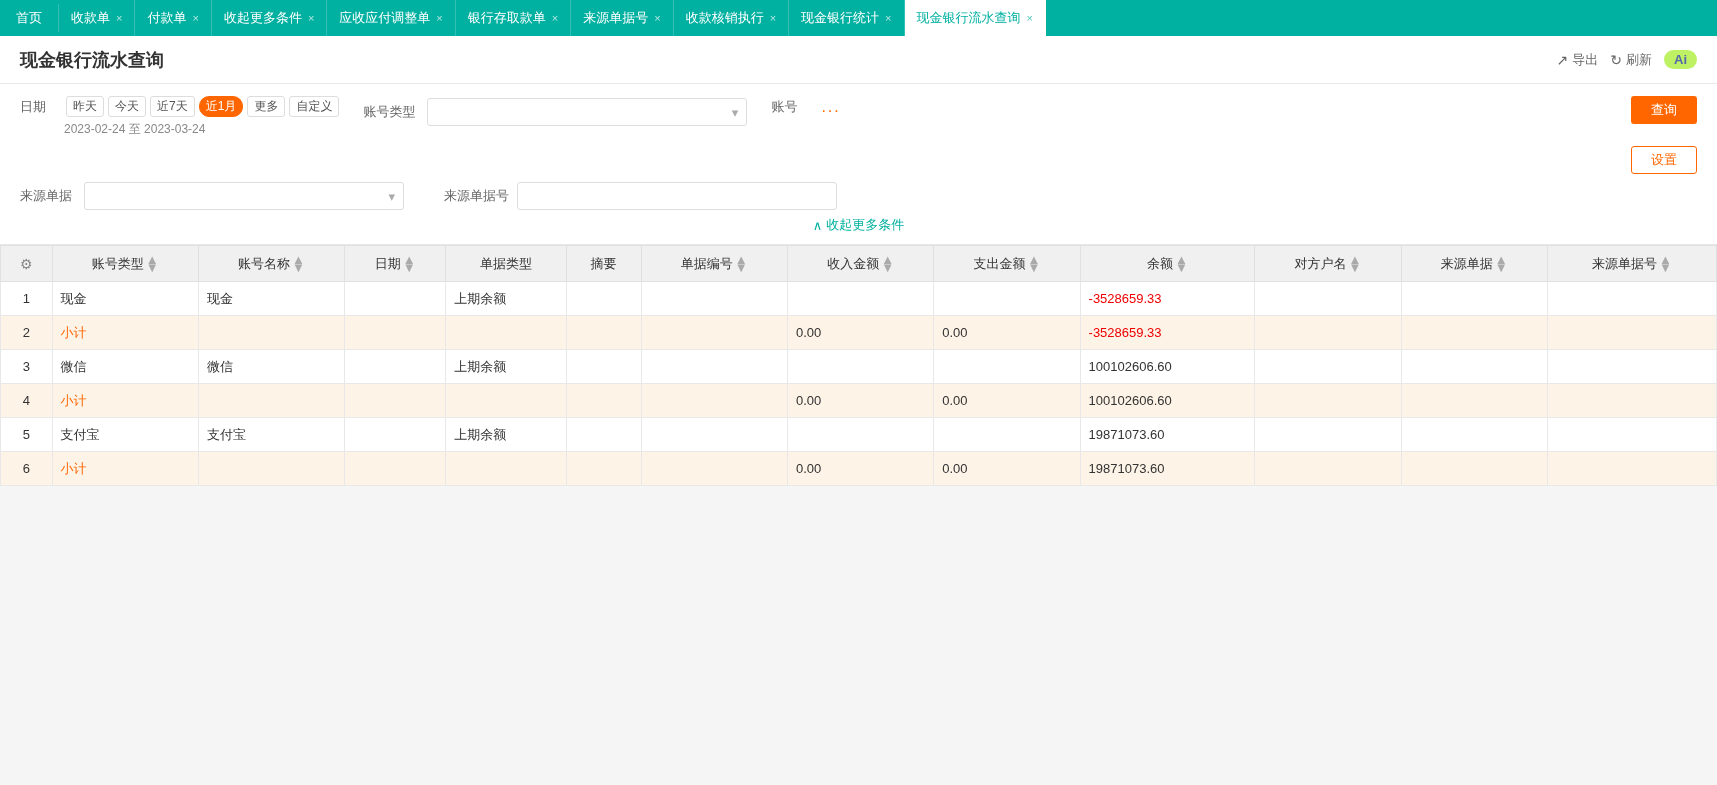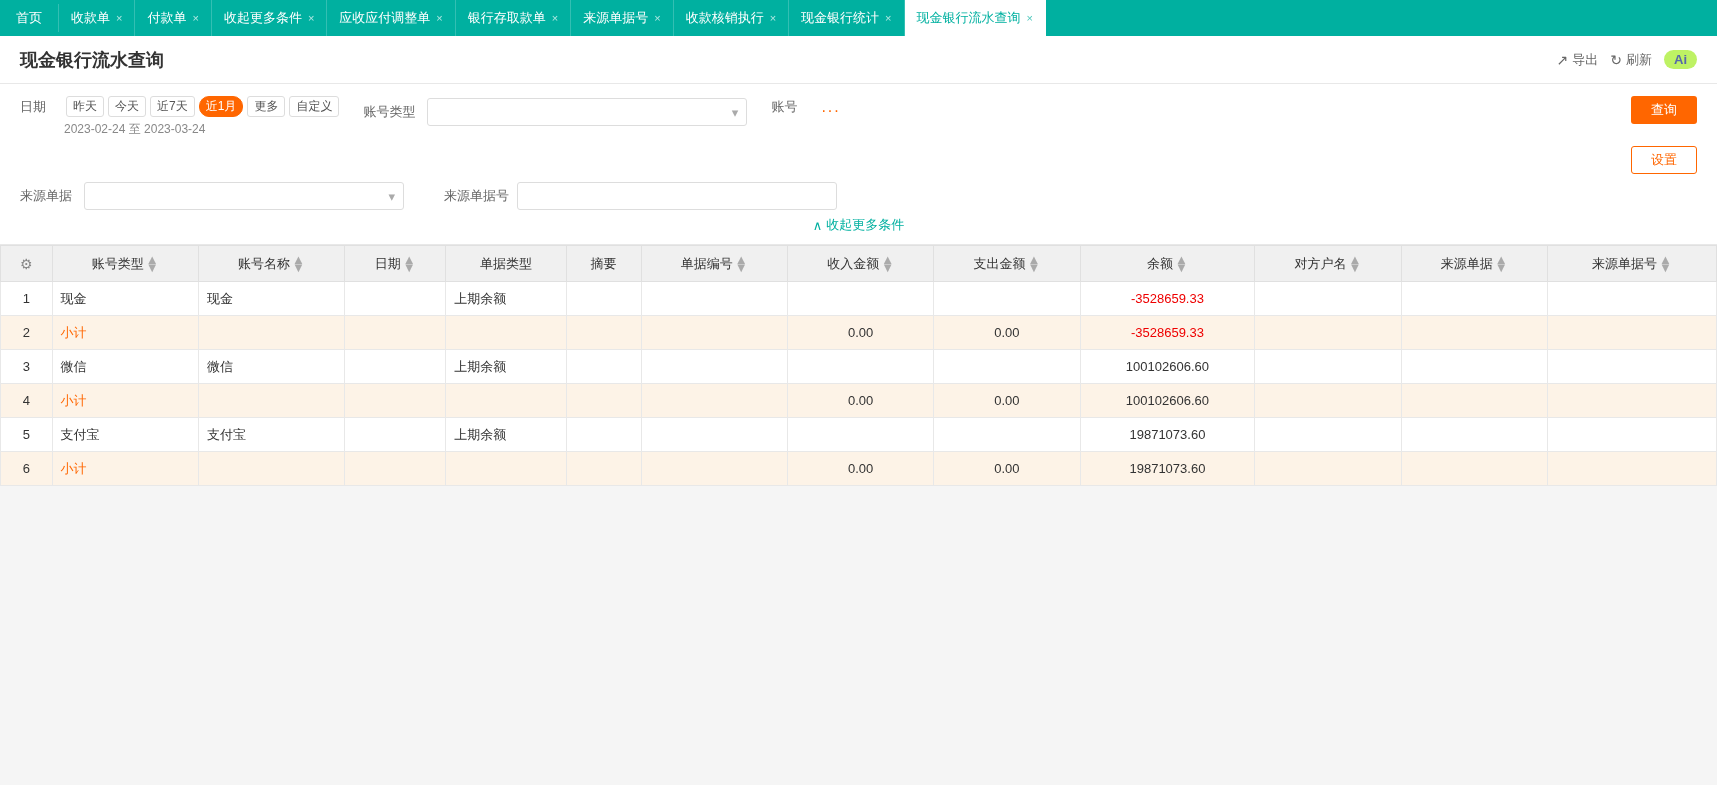--- a/index.html
+++ b/index.html
@@ -220,21 +220,21 @@
       height: 34px;
     }
     tbody tr:nth-child(odd) { background: #fff; }
     tbody tr.subtotal { background: #fdf3e7; }
     tbody td {
       border: 1px solid #e8e8e8;
       padding: 4px 8px;
       color: #333;
       white-space: nowrap;
     }
-    tbody td.number { text-align: center; }
+    tbody td.number { text-align: left; }
     tbody td.center { text-align: center; }
     .gear-icon { color: #888; cursor: pointer; font-size: 14px; }
   </style>
 </head>
 <body>
 
 <nav class="top-nav">
   <div class="nav-home">首页</div>
   <div id="nav-tabs-container" style="display: flex;">
       <div class="nav-item">

